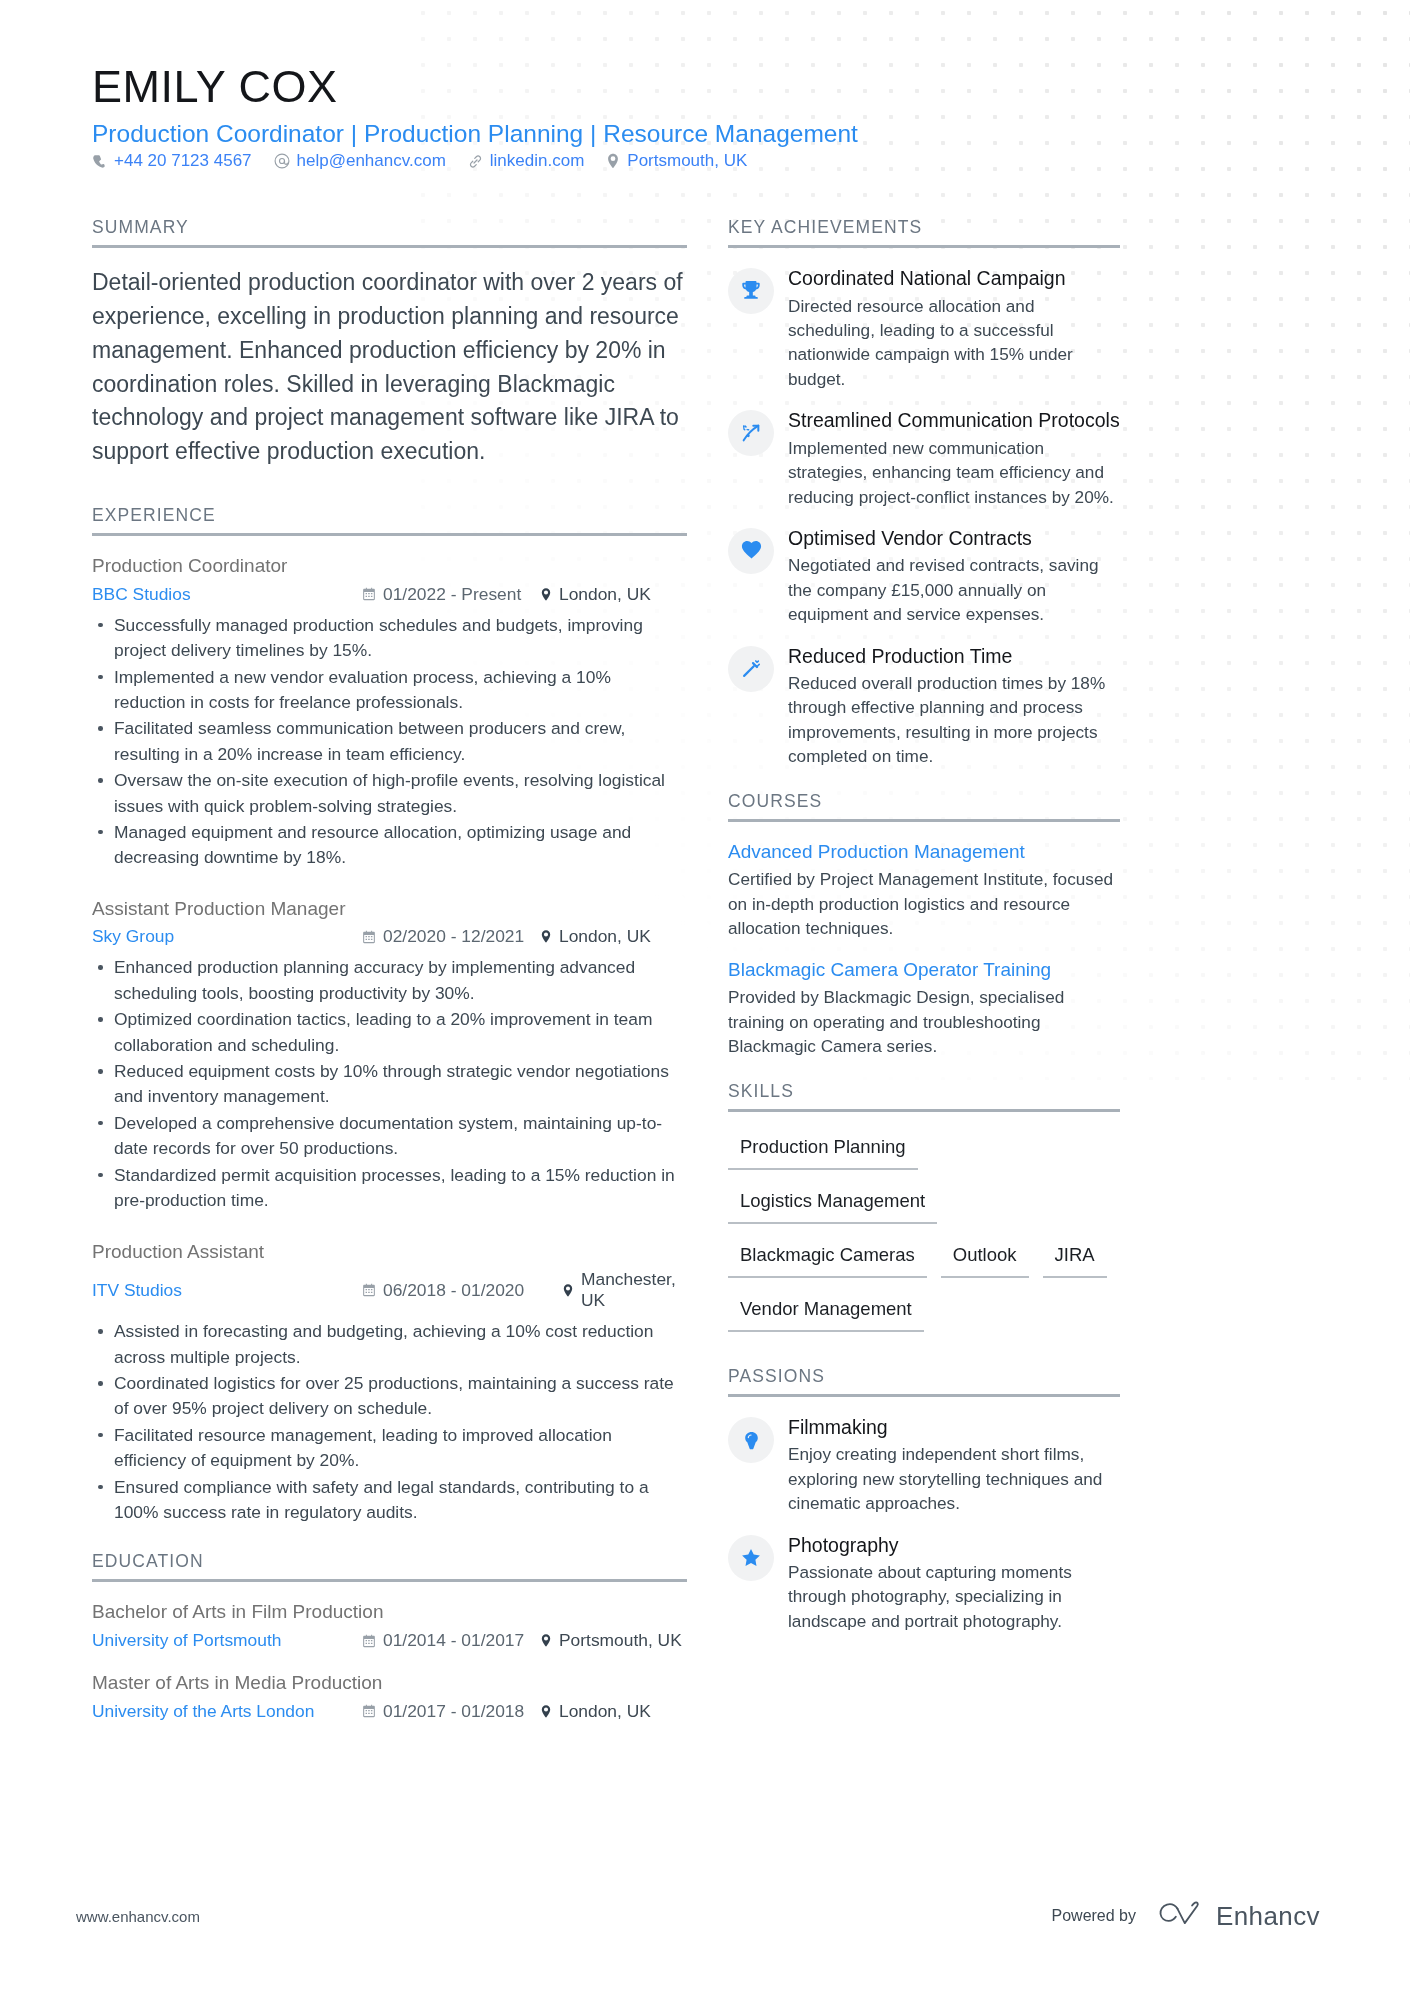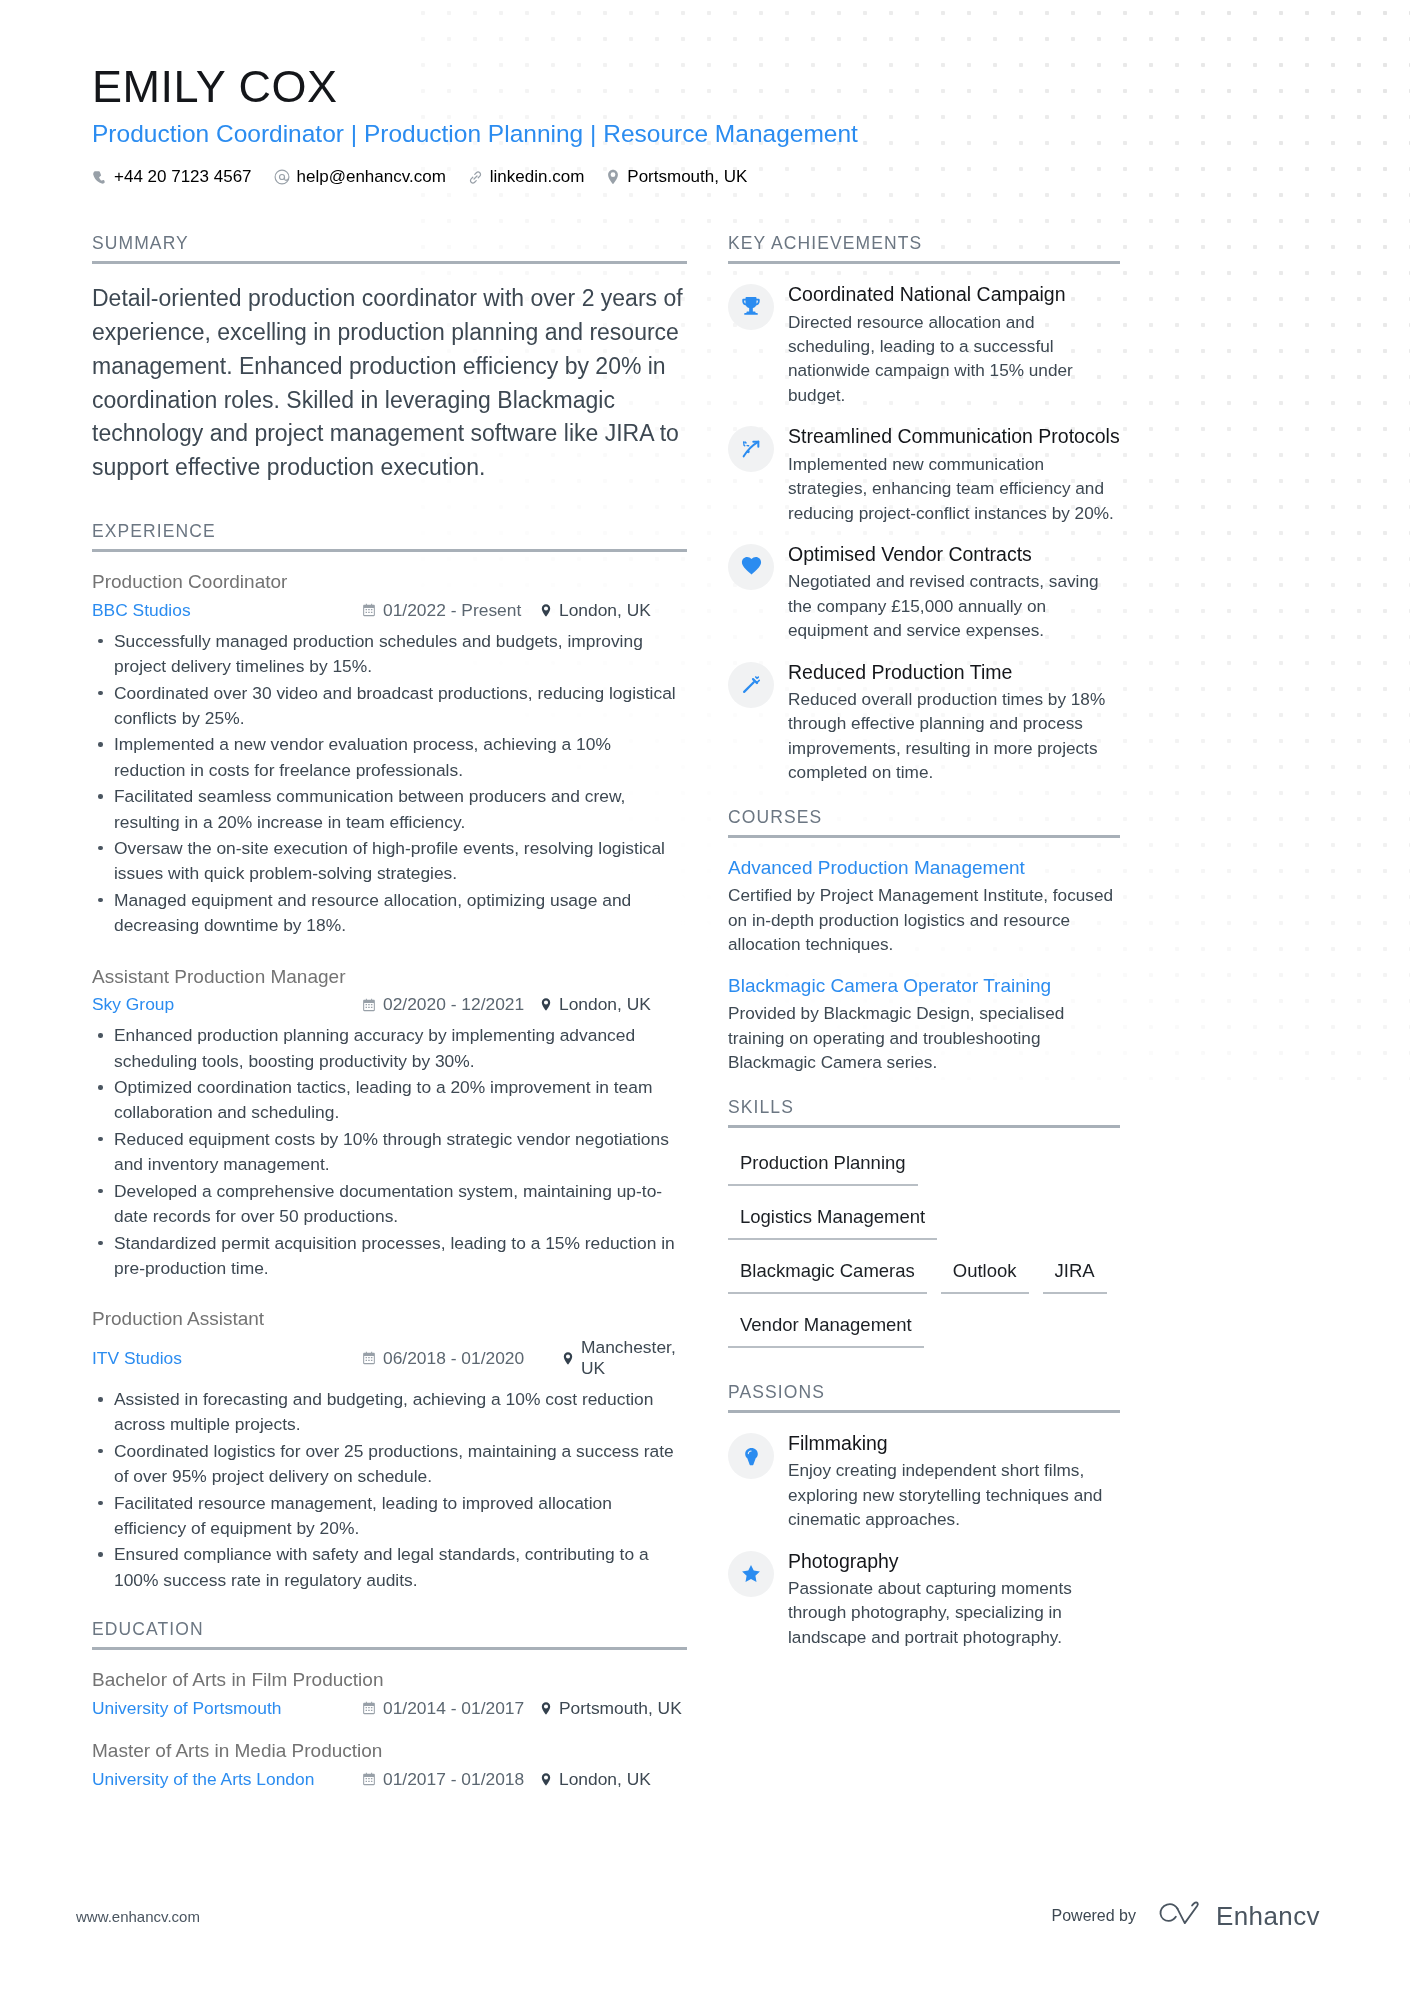--- a/index.html
+++ b/index.html
@@ -47,23 +47,23 @@
     font-size: 24.5px;
     color: #2b8cf0;
     font-weight: 400;
     margin-top: 6px;
     line-height: 1.3;
   }
   .contact-row {
     display: flex;
     align-items: center;
     gap: 22px;
-    margin-top: 17px;
+    margin-top: 1px;
     font-size: 17px;
-    color: #000000;
+    color: #3b82f6;
     flex-wrap: wrap;
   }
   .contact-item {
     display: flex;
     align-items: center;
     gap: 7px;
     white-space: nowrap;
   }
   .contact-item svg { display: block; flex: none; }
 
@@ -333,21 +333,20 @@
               <span>
                 <svg width="12" height="15" viewBox="0 0 14 16" fill="#33404d">
                     <path d="M7 .8C4.3.8 2.1 3 2.1 5.7c0 3.7 4.3 8.8 4.5 9 .2.3.6.3.8 0 .2-.2 4.5-5.3 4.5-9C11.9 3 9.7.8 7 .8zm0 7.3a2.4 2.4 0 1 1 0-4.8 2.4 2.4 0 0 1 0 4.8z"></path>
                   </svg>
               </span>
               <span>London, UK</span>
             </div>
           </div>
           <ul class="bullets">
             <li>Successfully managed production schedules and budgets, improving project delivery timelines by 15%.</li>
-            <li>Coordinated over 30 video and broadcast productions, reducing logistical conflicts by 25%.</li>
             <li>Implemented a new vendor evaluation process, achieving a 10% reduction in costs for freelance professionals.</li>
             <li>Facilitated seamless communication between producers and crew, resulting in a 20% increase in team efficiency.</li>
             <li>Oversaw the on-site execution of high-profile events, resolving logistical issues with quick problem-solving strategies.</li>
             <li>Managed equipment and resource allocation, optimizing usage and decreasing downtime by 18%.</li>
           </ul>
         </div>
 
         <div class="entry">
           <div class="entry-title">Assistant Production Manager</div>
           <div class="entry-meta">

